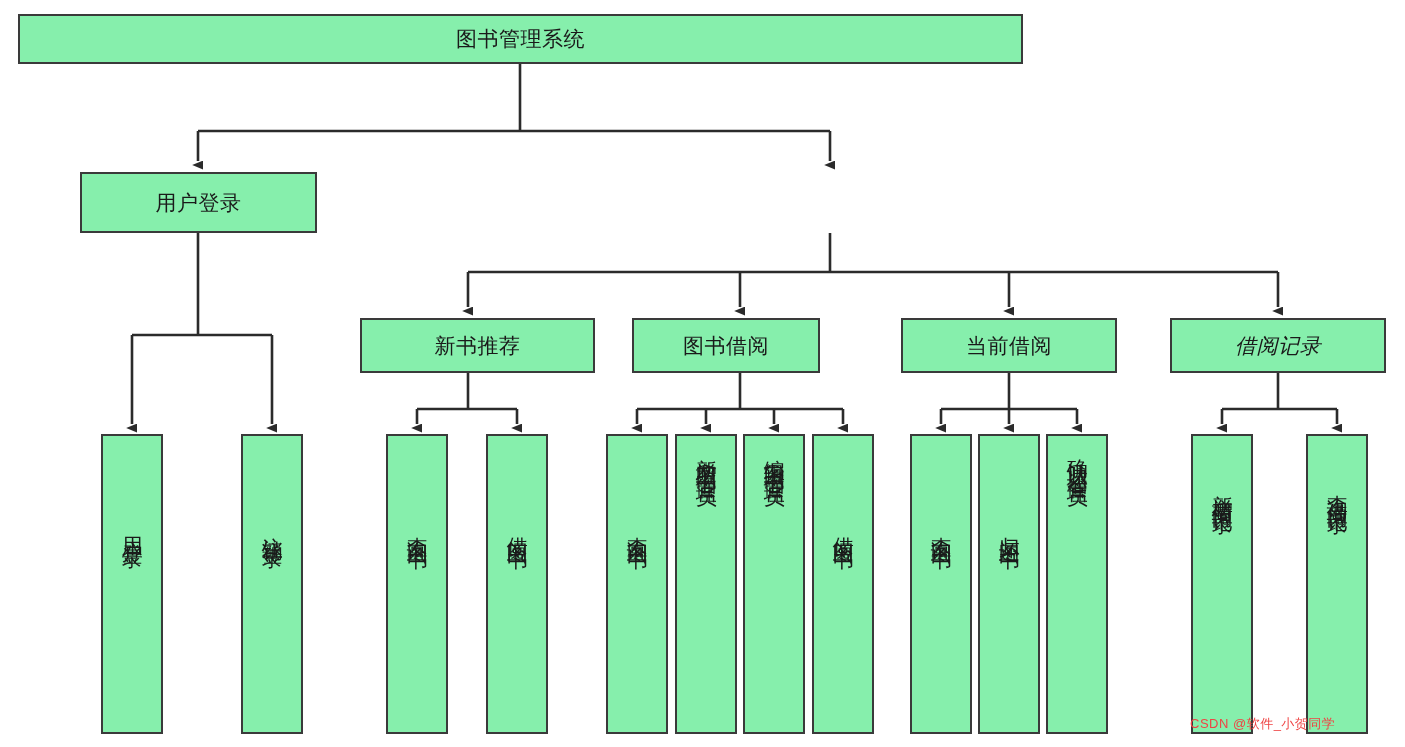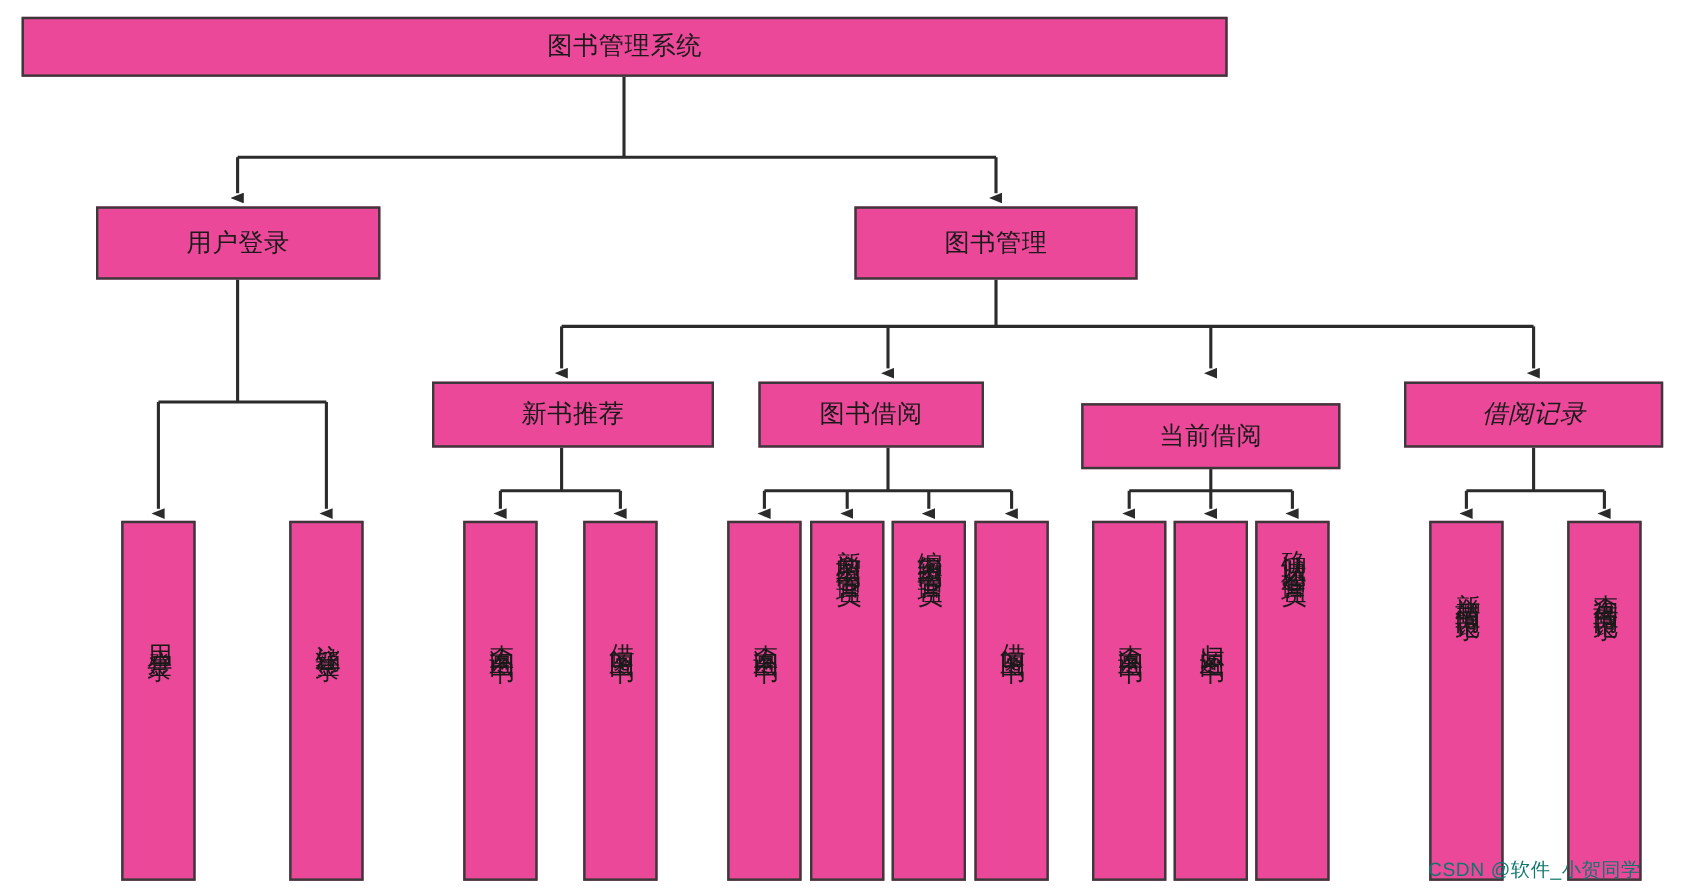--- a/index.html
+++ b/index.html
@@ -21,21 +21,21 @@
   svg.layer {
     position: absolute;
     top: 0;
     left: 0;
     width: 1405px;
     height: 747px;
   }
   .node-box {
     position: absolute;
     box-sizing: border-box;
-    background: #ec4899;
+    background: #86efac;
     border: 2px solid #3a3a3a;
     display: flex;
     align-items: center;
     justify-content: center;
   }
   .node-label-h {
     font-size: 21px;
     color: #1a1a1a;
     line-height: 1.1;
     letter-spacing: 0.5px;
@@ -55,22 +55,22 @@
   .leaf-box {
     align-items: flex-start;
     justify-content: center;
     padding-top: 0px;
   }
   .leaf-box .node-label-v {
     margin-top: 0;
   }
   .watermark {
     position: absolute;
-    font-size: 16px;
-    color: #0f766e;
+    font-size: 13px;
+    color: #ef4444;
     white-space: nowrap;
     letter-spacing: 0.5px;
     pointer-events: none;
   }
 </style>
 </head>
 <body>
 
 <div id="diagram-root">
 
@@ -140,33 +140,30 @@
   </svg>
 
   <div class="node-box" style="left:18px; top:14px; width:1005px; height:50px;">
     <span class="node-label-h">图书管理系统</span>
   </div>
 
   <div class="node-box" style="left:80px; top:172px; width:237px; height:61px;">
     <span class="node-label-h">用户登录</span>
   </div>
 
-  <div class="node-box" style="left:712px; top:172px; width:236px; height:61px;">
-    <span class="node-label-h">图书管理</span>
-  </div>
 
   <div class="node-box" style="left:360px; top:318px; width:235px; height:55px;">
     <span class="node-label-h">新书推荐</span>
   </div>
 
   <div class="node-box" style="left:632px; top:318px; width:188px; height:55px;">
     <span class="node-label-h">图书借阅</span>
   </div>
 
-  <div class="node-box" style="left:901px; top:336px; width:216px; height:55px;">
+  <div class="node-box" style="left:901px; top:318px; width:216px; height:55px;">
     <span class="node-label-h">当前借阅</span>
   </div>
 
   <div class="node-box" style="left:1170px; top:318px; width:216px; height:55px;font-style:italic;">
     <span class="node-label-h">借阅记录</span>
   </div>
 
   <div class="node-box leaf-box" style="left:101px; top:434px; width:62px; height:300px; padding-top:84px;">
     <span class="node-label-v">用户登录</span>
   </div>

